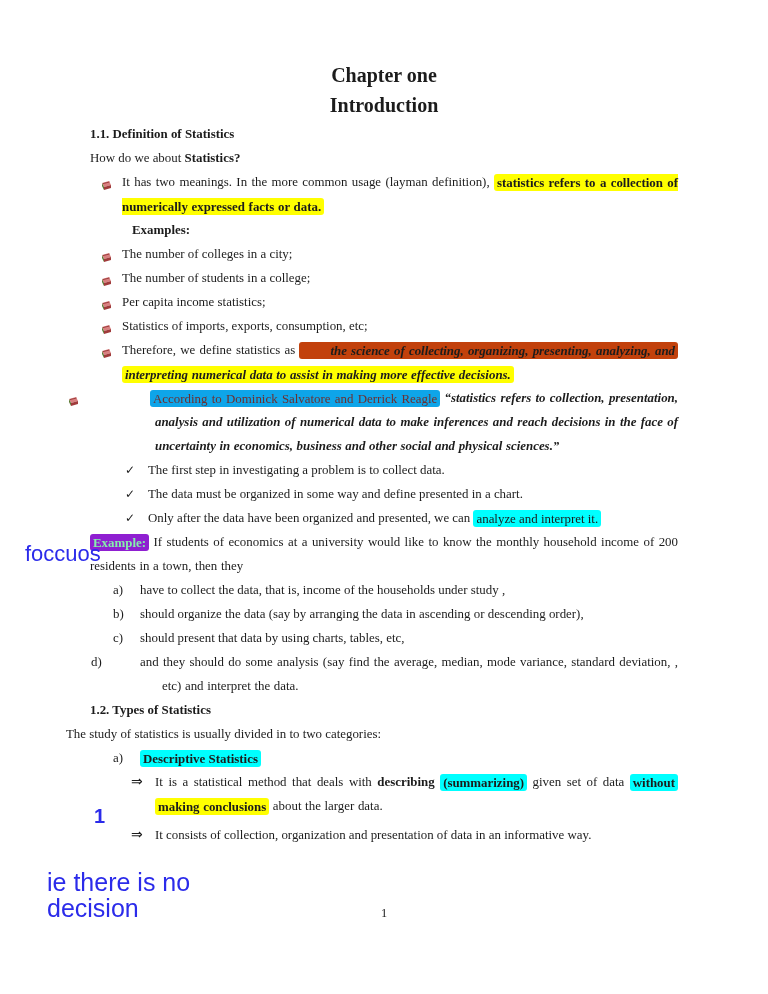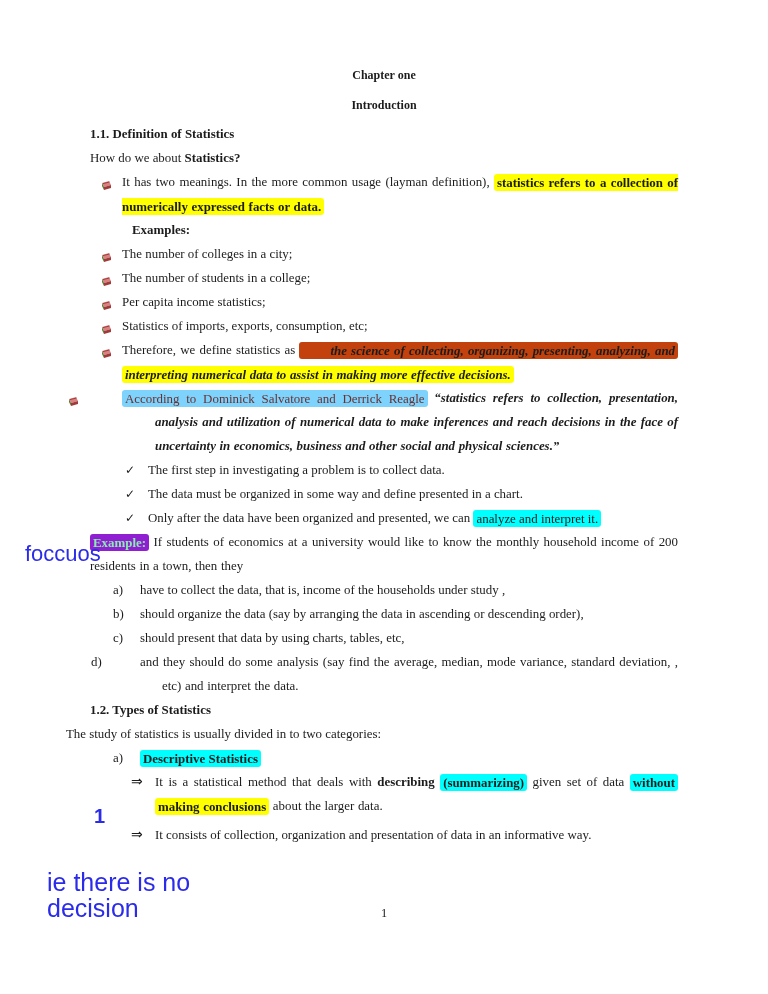--- a/index.html
+++ b/index.html
@@ -3,30 +3,30 @@
 <meta charset="utf-8">
 <style>
   html,body{margin:0;padding:0;background:#ffffff;}
   .page{
     position:relative;width:768px;height:994px;background:#ffffff;overflow:hidden;
     font-family:"Liberation Serif", serif;font-size:12.9px;color:#1c1c1c;
   }
   .content{position:absolute;left:90px;right:90px;top:63px;}
   .line{line-height:24px;}
   .jt{text-align:justify;word-spacing:0.4px;}
-  .doc-title{text-align:center;font-weight:bold;font-size:12px;line-height:24px;margin-bottom:6px;}
+  .doc-title{text-align:center;font-weight:bold;font-size:20px;line-height:24px;margin-bottom:6px;}
   .doc-title2{margin-bottom:5px;}
   .heading{font-weight:bold;line-height:24px;}
   .b{font-weight:bold;}
   .bi{font-weight:bold;font-style:italic;}
   .hl{border-radius:3px;padding:1.5px 3px;}
   .hl-y{background:#ffff00;}
   .hl-g{background:#c2410c;padding-left:31px;}
   .hl-c{background:#00ffff;}
-  .hl-p{background:#7dd3fc;color:#6d2f2f;}
+  .hl-p{background:#0ea5e9;color:#6d2f2f;margin-left:28px;}
   .hl-v{background:#8f1fd1;color:#86efac;font-weight:bold;}
   .li{position:relative;line-height:24px;}
   .li-bullet{padding-left:32px;}
   .li-bullet .bicon{position:absolute;left:10px;top:5.5px;}
   .li-according{padding-left:65px;text-indent:-33px;}
   .li-according .bicon{position:absolute;left:10px;top:5.5px;}
   .li-check{padding-left:58px;}
   .li-check .cicon{position:absolute;left:35px;top:0;font-family:"DejaVu Sans",sans-serif;font-size:12px;}
   .li-abcd{padding-left:50px;}
   .li-abcd .marker{position:absolute;left:23px;top:0;}

